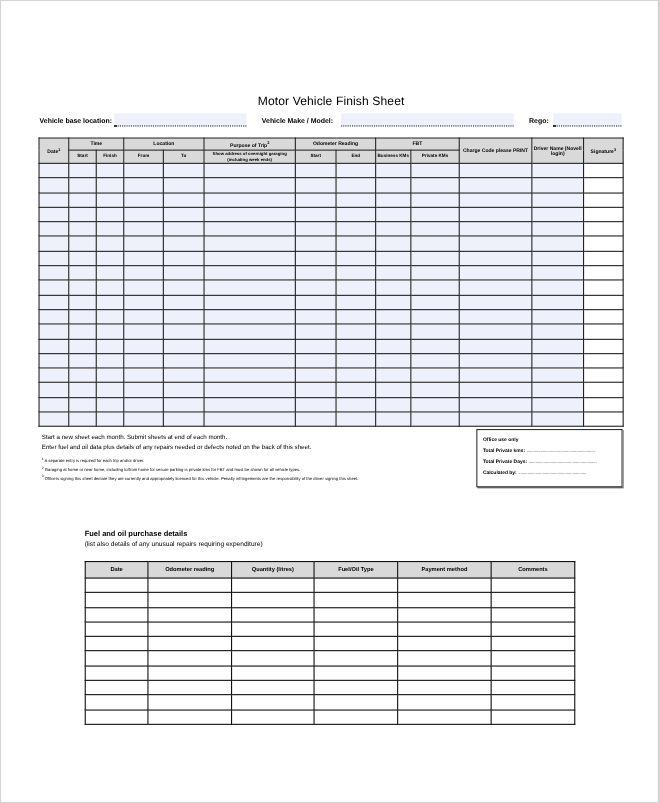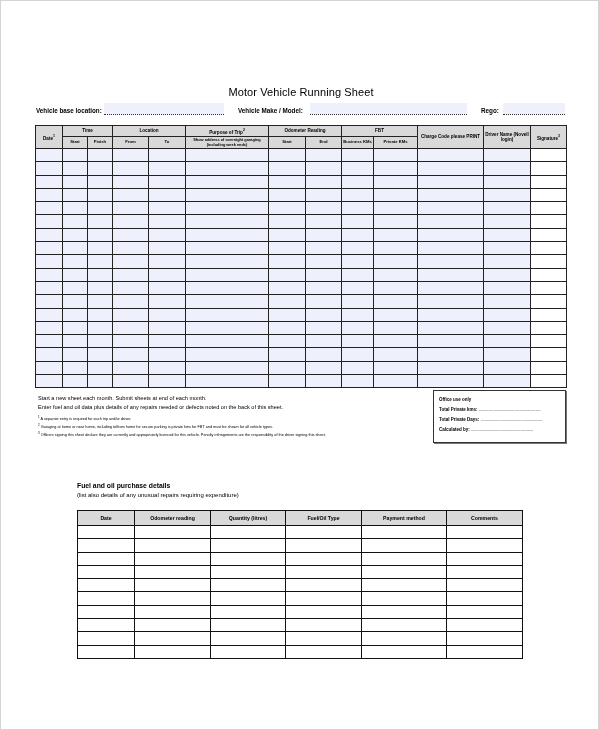--- a/index.html
+++ b/index.html
@@ -36,21 +36,21 @@
   table.fuel { position: absolute; left: 77px; top: 510px; border-collapse: collapse; table-layout: fixed; }
   table.fuel th, table.fuel td { border: 1px solid #111; font-size: 5.2px; font-weight: bold; text-align: center; padding: 0; }
   table.fuel th { background: #d9d9d9; height: 15px; }
   table.fuel td { height: 13.3px; background: #fff; }
 </style>
 </head>
 <body>
 
 <div class="page-frame"></div>
 
-<div class="title"><span>Motor Vehicle Running Sheet</span></div>
+<div class="title"><span>Motor Vehicle Finish Sheet</span></div>
 
 <span class="field-label" style="left:36px;">Vehicle base location:</span>
 <div class="field-box" style="left:104px;width:120px;"></div>
 
 <span class="field-label" style="left:238px;">Vehicle Make / Model:</span>
 <div class="field-box" style="left:310px;width:157px;"></div>
 
 <span class="field-label" style="left:481px;">Rego:</span>
 <div class="field-box" style="left:503px;width:62px;"></div>
 

